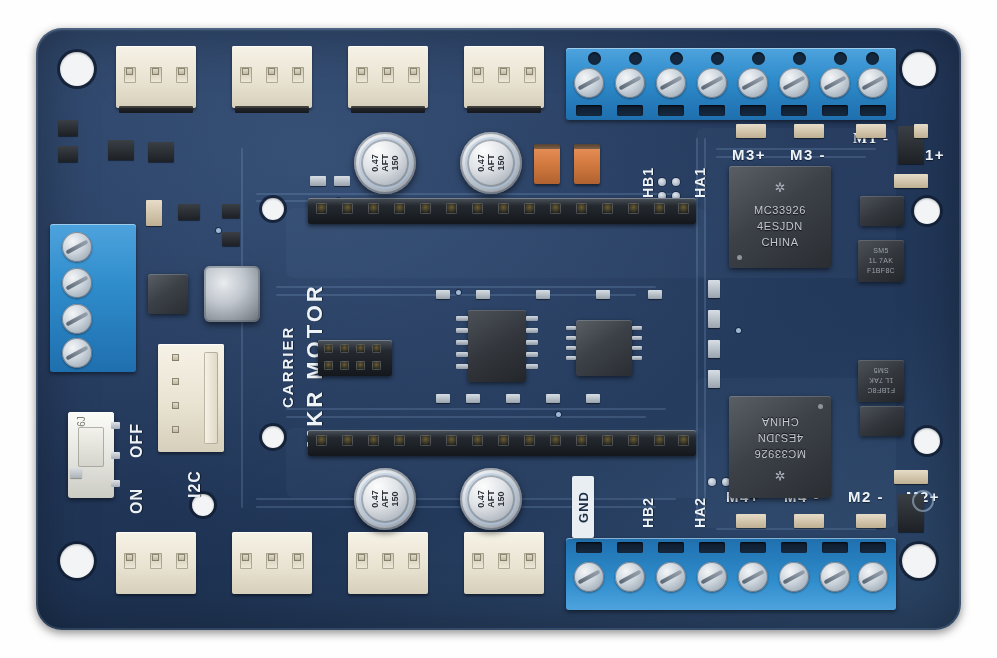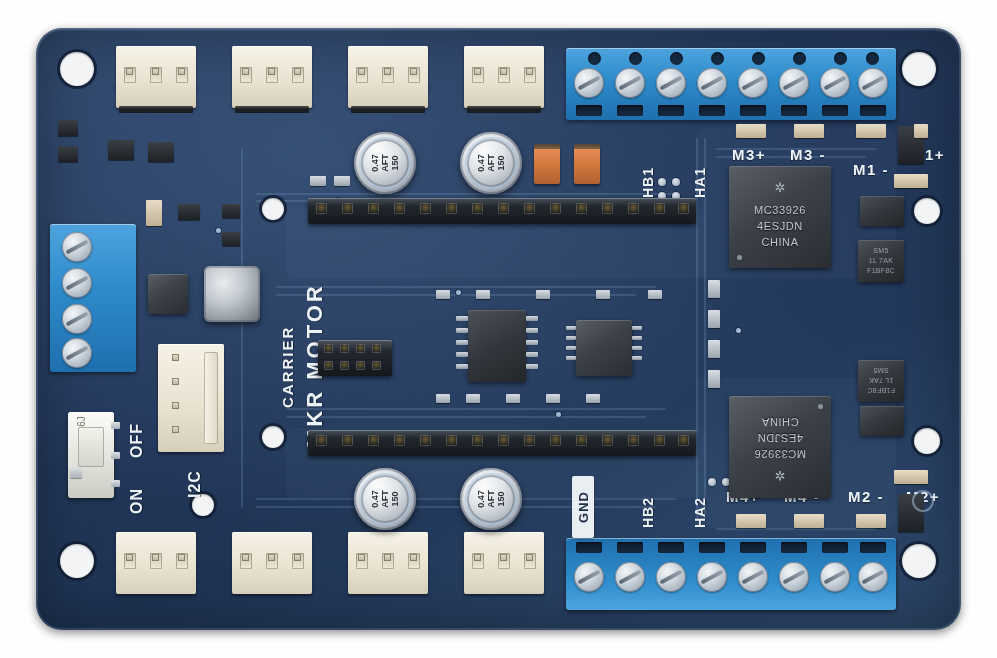--- a/index.html
+++ b/index.html
@@ -293,21 +293,21 @@
       <div class="slot" style="left:92px;bottom:4px;"></div>
       <div class="slot" style="left:133px;bottom:4px;"></div>
       <div class="slot" style="left:174px;bottom:4px;"></div>
       <div class="slot" style="left:215px;bottom:4px;"></div>
       <div class="slot" style="left:256px;bottom:4px;"></div>
       <div class="slot" style="left:294px;bottom:4px;"></div>
     </div>
 
     <div class="silk term-lbl" style="left:696px;top:118px;">M3+</div>
     <div class="silk term-lbl" style="left:754px;top:118px;">M3 -</div>
-    <div class="silk term-lbl" style="left:817px;top:133px;">M1 -</div>
+    <div class="silk term-lbl" style="left:817px;top:102px;font-family:Liberation Serif, serif;">M1 -</div>
     <div class="silk term-lbl" style="left:875px;top:118px;">M1+</div>
 
     <div class="term flip" style="left:530px;top:510px;width:330px;height:72px;">
       <div class="slot" style="left:10px;top:4px;"></div>
       <div class="slot" style="left:51px;top:4px;"></div>
       <div class="slot" style="left:92px;top:4px;"></div>
       <div class="slot" style="left:133px;top:4px;"></div>
       <div class="slot" style="left:174px;top:4px;"></div>
       <div class="slot" style="left:215px;top:4px;"></div>
       <div class="slot" style="left:256px;top:4px;"></div>

